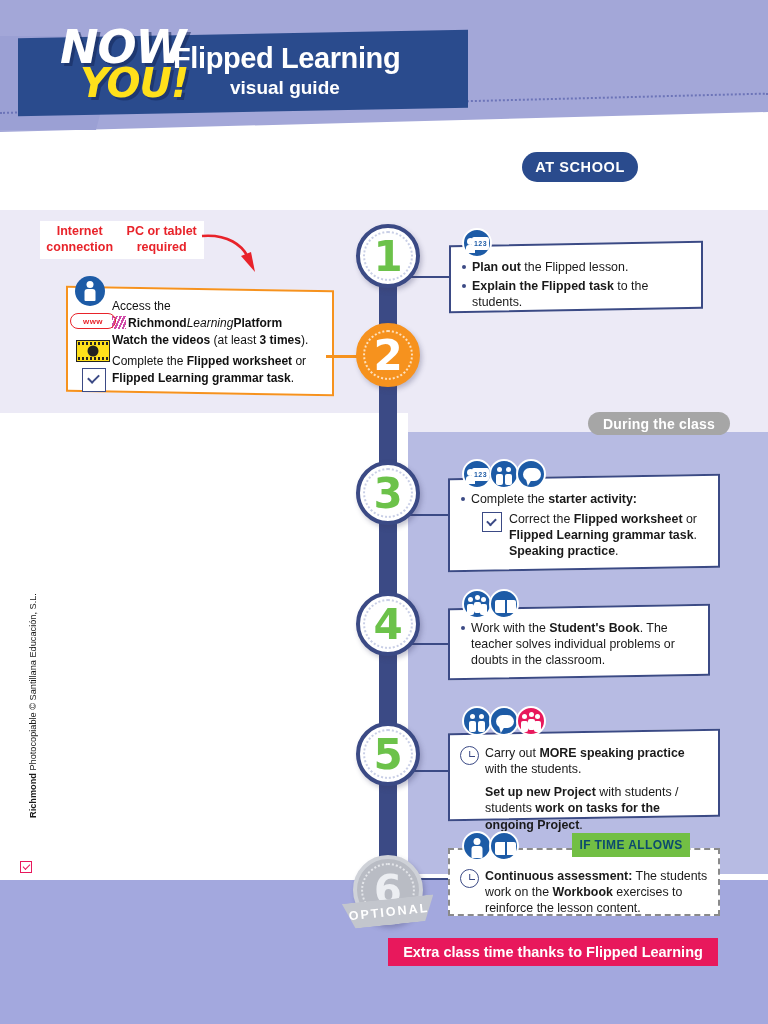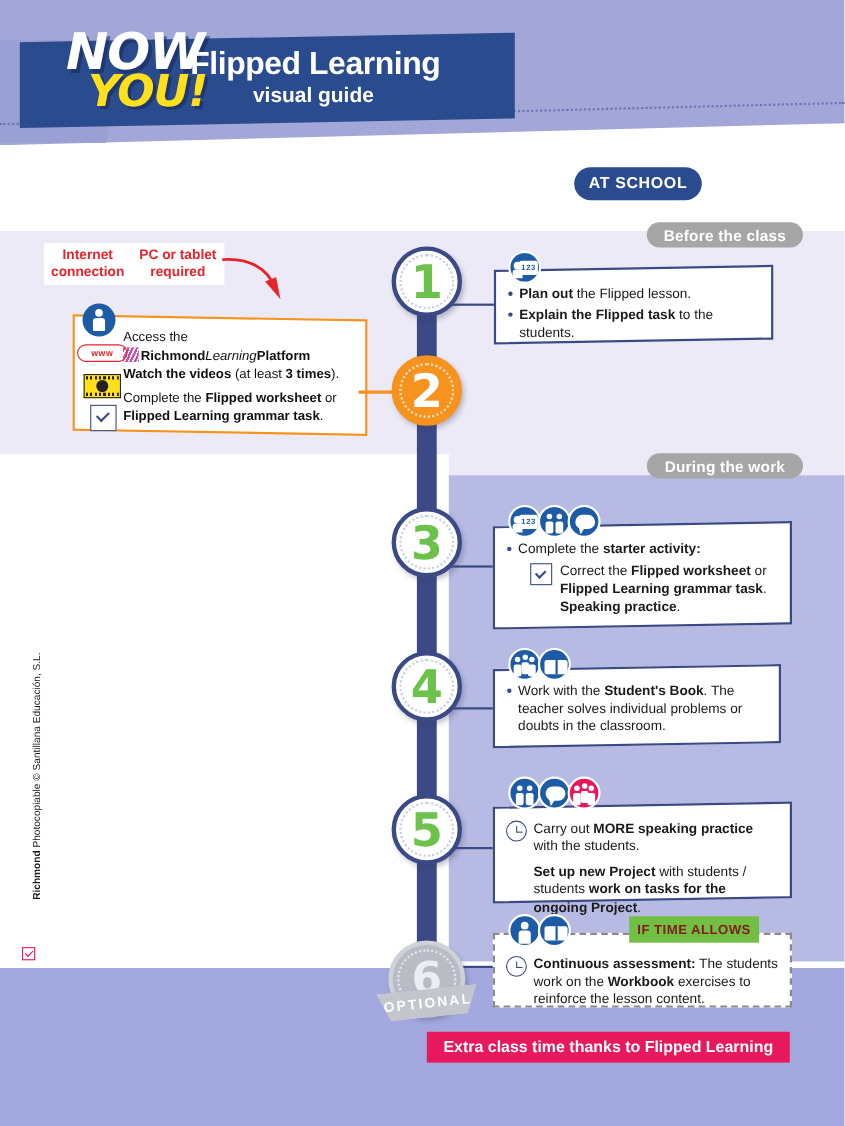--- a/index.html
+++ b/index.html
@@ -335,21 +335,21 @@
   .sheet-sm i {
     position:absolute; left:4px; top:5px; width:9px; height:6px;
     border-left:2px solid #3b4a85; border-bottom:2px solid #3b4a85;
     transform: rotate(-45deg);
   }
 
   
   .if-time {
     position: absolute; top: 833px; left: 572px;
     width: 118px; height: 24px; background: #72bf44;
-    color: #7f1d1d; font-size: 12px; font-weight: 700;
+    color: #0c4a6e; font-size: 12px; font-weight: 700;
     letter-spacing: .4px; z-index: 9;
     display: flex; align-items: center; justify-content: center;
   }
 
   
   .bottom-banner {
     position: absolute; top: 938px; left: 388px;
     width: 330px; height: 28px; background: #e8185c;
     color: #fff; font-size: 14.5px; font-weight: 700;
     display: flex; align-items: center; justify-content: center;
@@ -392,22 +392,21 @@
   <div class="hdr">
     <div class="hdr-inner">
       <span class="hdr-now">NOW</span>
       <span class="hdr-you">YOU!</span>
       <span class="hdr-title">Flipped Learning</span>
       <span class="hdr-sub">visual guide</span>
     </div>
   </div>
 
   <div class="pill pill-school">AT SCHOOL</div>
-  <div class="tag tag-before">Before the class</div>
-  <div class="tag tag-during">During the work</div>
+  <div class="tag tag-during">During the class</div>
 
   <div class="spine"></div>
 
   <div class="conn" style="top:276px; left:396px; width:56px;"></div>
   <div class="conn conn-orange" style="top:355px; left:326px; width:62px; height:3px;"></div>
   <div class="conn" style="top:514px; left:396px; width:56px;"></div>
   <div class="conn" style="top:643px; left:396px; width:56px;"></div>
   <div class="conn" style="top:770px; left:396px; width:56px;"></div>
   <div class="conn" style="top:878px; left:420px; width:34px;"></div>
 

